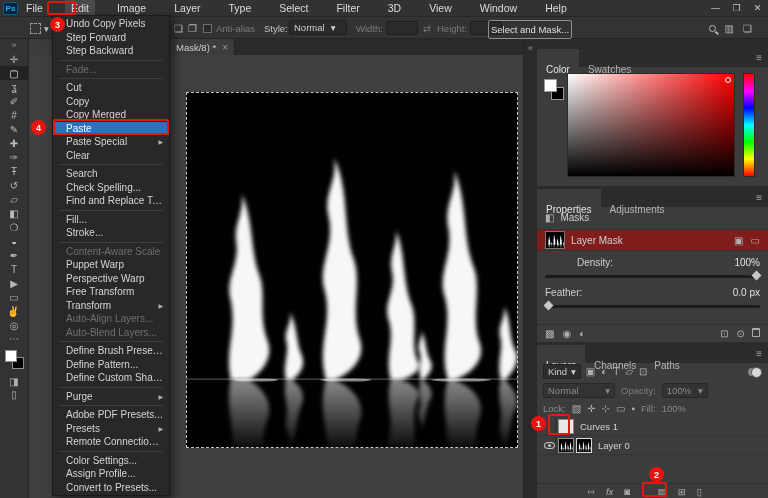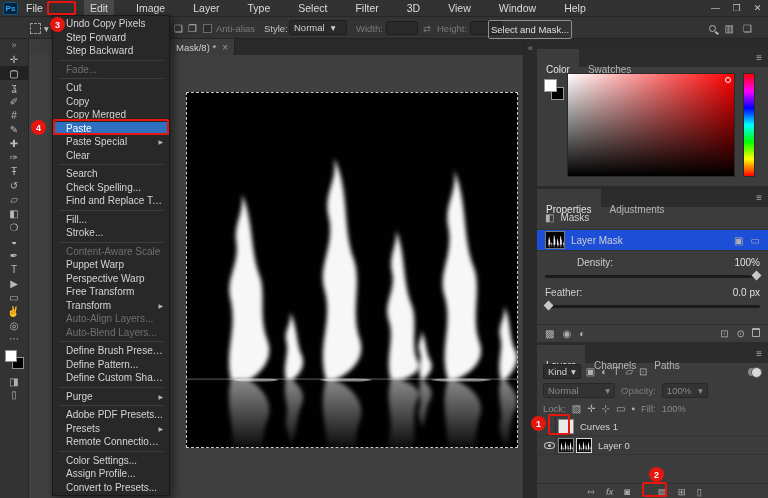--- a/index.html
+++ b/index.html
@@ -4,21 +4,21 @@
 <style>
   html,body{margin:0;padding:0;width:768px;height:498px;overflow:hidden;background:#333;}
   *{box-sizing:border-box;}
   .screen{position:absolute;inset:0;width:768px;height:498px;font-family:"Liberation Sans",sans-serif;color:#d8d8d8;font-size:10px;-webkit-user-select:none;user-select:none;}
 
   
   .menubar{position:absolute;left:0;top:0;right:0;height:17px;background:#323232;border-bottom:1px solid #262626;display:flex;align-items:center;z-index:20;}
   .psicon{width:15px;height:13px;margin-left:3px;background:#00233f;border:1px solid #0b5a8f;border-radius:2px;color:#31a8ff;font-size:8px;font-weight:bold;display:flex;align-items:center;justify-content:center;}
   .mb-items{display:flex;height:100%;margin-left:2px;gap:16px;}
   .mb-item{padding:0 6px;line-height:17px;font-size:10.5px;color:#dcdcdc;cursor:default;}
-  .mb-active{background:#4a4a4a;margin-left:19px;}
+  .mb-active{background:#4a4a4a;}
   .wincontrols{margin-left:auto;display:flex;height:100%;}
   .wc{width:21px;text-align:center;line-height:17px;font-size:9px;color:#c9c9c9;}
 
   
   .optionsbar{position:absolute;left:0;top:17px;right:0;height:22px;background:#333333;border-bottom:1px solid #242424;z-index:5;}
   .ob{position:absolute;top:0;height:22px;display:flex;align-items:center;font-size:9.5px;color:#c3c3c3;white-space:nowrap;}
   .ob-dim{color:#7a7a7a;}
   .ob-sq{display:inline-block;width:11px;height:11px;border:1px dashed #9a9a9a;margin-right:3px;}
   .ob-input{height:14px;background:#2a2a2a;border:1px solid #1e1e1e;border-radius:2px;}
   .ob-select{height:15px;background:#2a2a2a;border:1px solid #1e1e1e;border-radius:2px;display:flex;align-items:center;padding:0 4px;gap:6px;color:#cfcfcf;}
@@ -66,21 +66,21 @@
   .cp-grad{position:absolute;left:30px;top:24px;width:168px;height:104px;border:1px solid #2a2a2a;
     background:linear-gradient(to bottom,rgba(0,0,0,0) 0%,#000 100%),linear-gradient(to right,#ffffff,#ff0000);}
   .cp-hue{position:absolute;left:206px;top:24px;width:12px;height:104px;border:1px solid #2a2a2a;
     background:linear-gradient(to bottom,#f00,#f0f,#00f,#0ff,#0f0,#ff0,#f00);}
   .cp-marker{position:absolute;right:3px;top:3px;width:6px;height:6px;border:1px solid #fff;border-radius:50%;}
 
   
   .props-panel{top:150px;height:153px;}
   .pr-row{position:absolute;left:0;right:0;display:flex;align-items:center;padding:0 8px;color:#cfcfcf;font-size:10px;}
   .pr-masks{top:19px;height:18px;gap:6px;}
-  .pr-maskrow{top:40px;height:22px;gap:6px;background:#1d4ed8;border-top:1px solid #333;border-bottom:1px solid #333;}
+  .pr-maskrow{top:40px;height:22px;gap:6px;background:#7f1d1d;border-top:1px solid #333;border-bottom:1px solid #333;}
   .pr-thumb{width:20px;height:18px;border:1px solid #777;background:#000;overflow:hidden;}
   .pr-thumb svg{display:block;width:100%;height:100%;}
   .pr-right{margin-left:auto;display:flex;gap:7px;color:#adadad;}
   .pr-label-row{justify-content:space-between;}
   .pr-density{top:66px;height:14px;margin-left:32px;}
   .pr-feather{top:96px;height:14px;}
   .pr-val{color:#e0e0e0;}
   .slider{position:absolute;left:8px;right:8px;height:3px;background:#1c1c1c;border-radius:2px;}
   .sl-density{top:86px;}
   .sl-feather{top:116px;}

